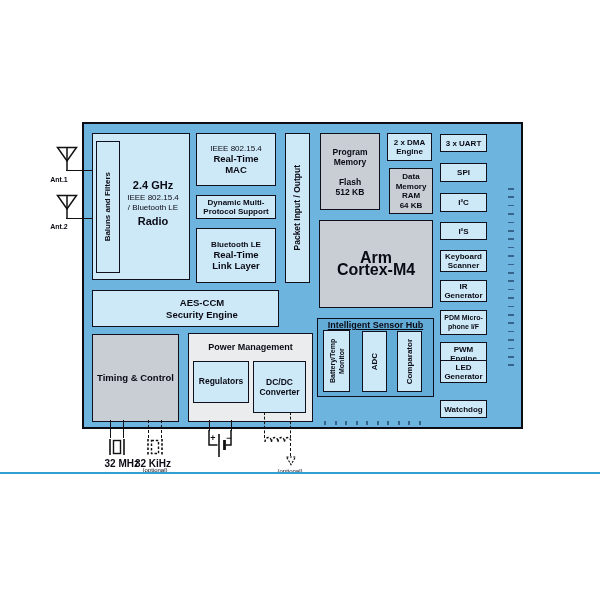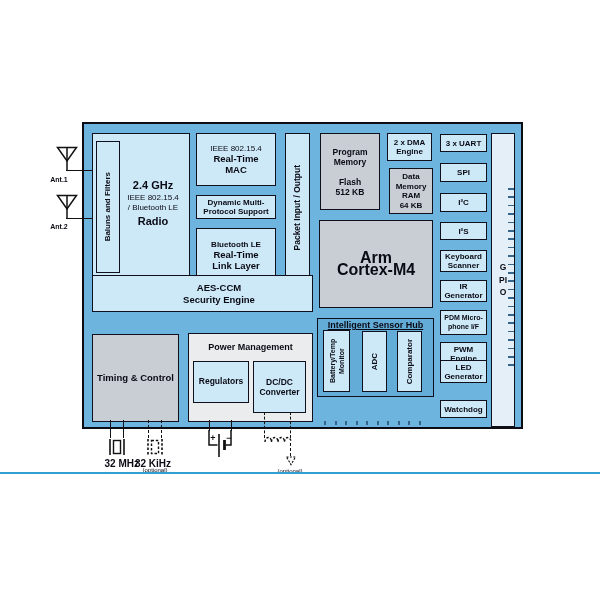--- a/index.html
+++ b/index.html
@@ -85,21 +85,21 @@
       <div class="f8" style="line-height:9.5px;">Memory</div>
       <div class="f8" style="line-height:9.5px;">RAM</div>
       <div class="f8" style="line-height:9.5px;">64 KB</div>
     </div>
 
     <div class="b gy" style="left:235px;top:96px;width:114px;height:88px;">
       <div class="f10" style="line-height:12px;">Arm</div>
       <div class="f10" style="line-height:12px;">Cortex-M4</div>
     </div>
 
-    <div class="b lt" style="left:8px;top:151px;width:221px;height:37px;padding-left:33px;">
+    <div class="b lt" style="left:8px;top:166px;width:187px;height:37px;padding-left:33px;">
       <div class="f95" style="line-height:11.5px;">AES-CCM</div>
       <div class="f95" style="line-height:11.5px;">Security Engine</div>
     </div>
 
     <div class="b gy" style="left:8px;top:210px;width:87px;height:88px;">
       <div class="f95">Timing &amp; Control</div>
     </div>
     <div class="b wt" style="left:104px;top:209px;width:125px;height:89px;justify-content:flex-start;">
       <div class="f9" style="margin-top:8px;">Power Management</div>
     </div>
@@ -130,23 +130,20 @@
     <div class="b lt pre" style="left:356px;top:69px;width:47px;height:19px;"><div class="f8" style="line-height:9px;">I²C</div></div>
     <div class="b lt pre" style="left:356px;top:98px;width:47px;height:18px;"><div class="f8" style="line-height:9px;">I²S</div></div>
     <div class="b lt pre" style="left:356px;top:126px;width:47px;height:22px;"><div class="f8" style="line-height:9px;">Keyboard Scanner</div></div>
     <div class="b lt pre" style="left:356px;top:156px;width:47px;height:22px;"><div class="f8" style="line-height:9px;">IR Generator</div></div>
     <div class="b lt pre" style="left:356px;top:186px;width:47px;height:25px;"><div class="f7" style="line-height:8.5px;">PDM Micro-
 phone I/F</div></div>
     <div class="b lt pre" style="left:356px;top:218px;width:47px;height:23px;"><div class="f8" style="line-height:9px;">PWM Engine</div></div>
     <div class="b lt pre" style="left:356px;top:236px;width:47px;height:23px;"><div class="f8" style="line-height:9px;">LED Generator</div></div>
     <div class="b lt pre" style="left:356px;top:276px;width:47px;height:18px;"><div class="f8" style="line-height:9px;">Watchdog</div></div>
 
-    <div class="b gp" style="left:407px;top:9px;width:24px;height:294px;">
-      <div class="gpio-label">GPIO</div>
-    </div>
   <div class="tick" style="top: 64px;"></div>
       <div class="tick" style="top: 72.4px;"></div>
       <div class="tick" style="top: 80.8px;"></div>
       <div class="tick" style="top: 89.2px;"></div>
       <div class="tick" style="top: 97.6px;"></div>
       <div class="tick" style="top: 106px;"></div>
       <div class="tick" style="top: 114.4px;"></div>
       <div class="tick" style="top: 122.8px;"></div>
       <div class="tick" style="top: 131.2px;"></div>
       <div class="tick" style="top: 139.6px;"></div>

